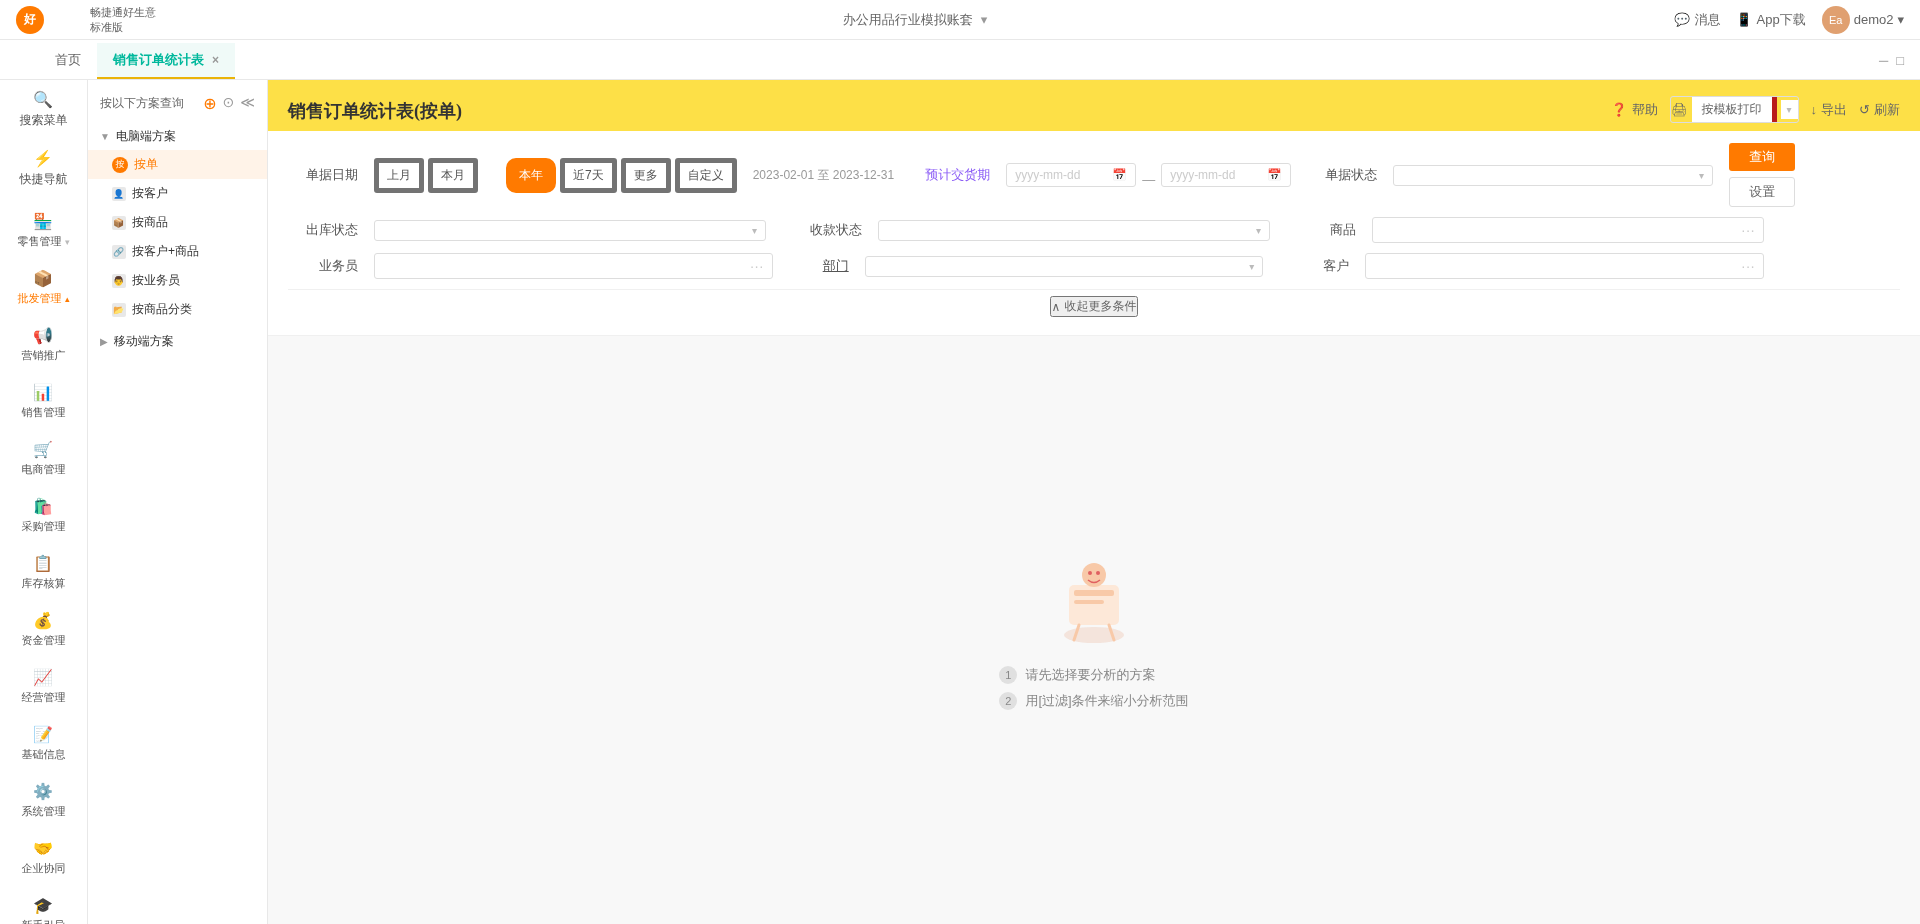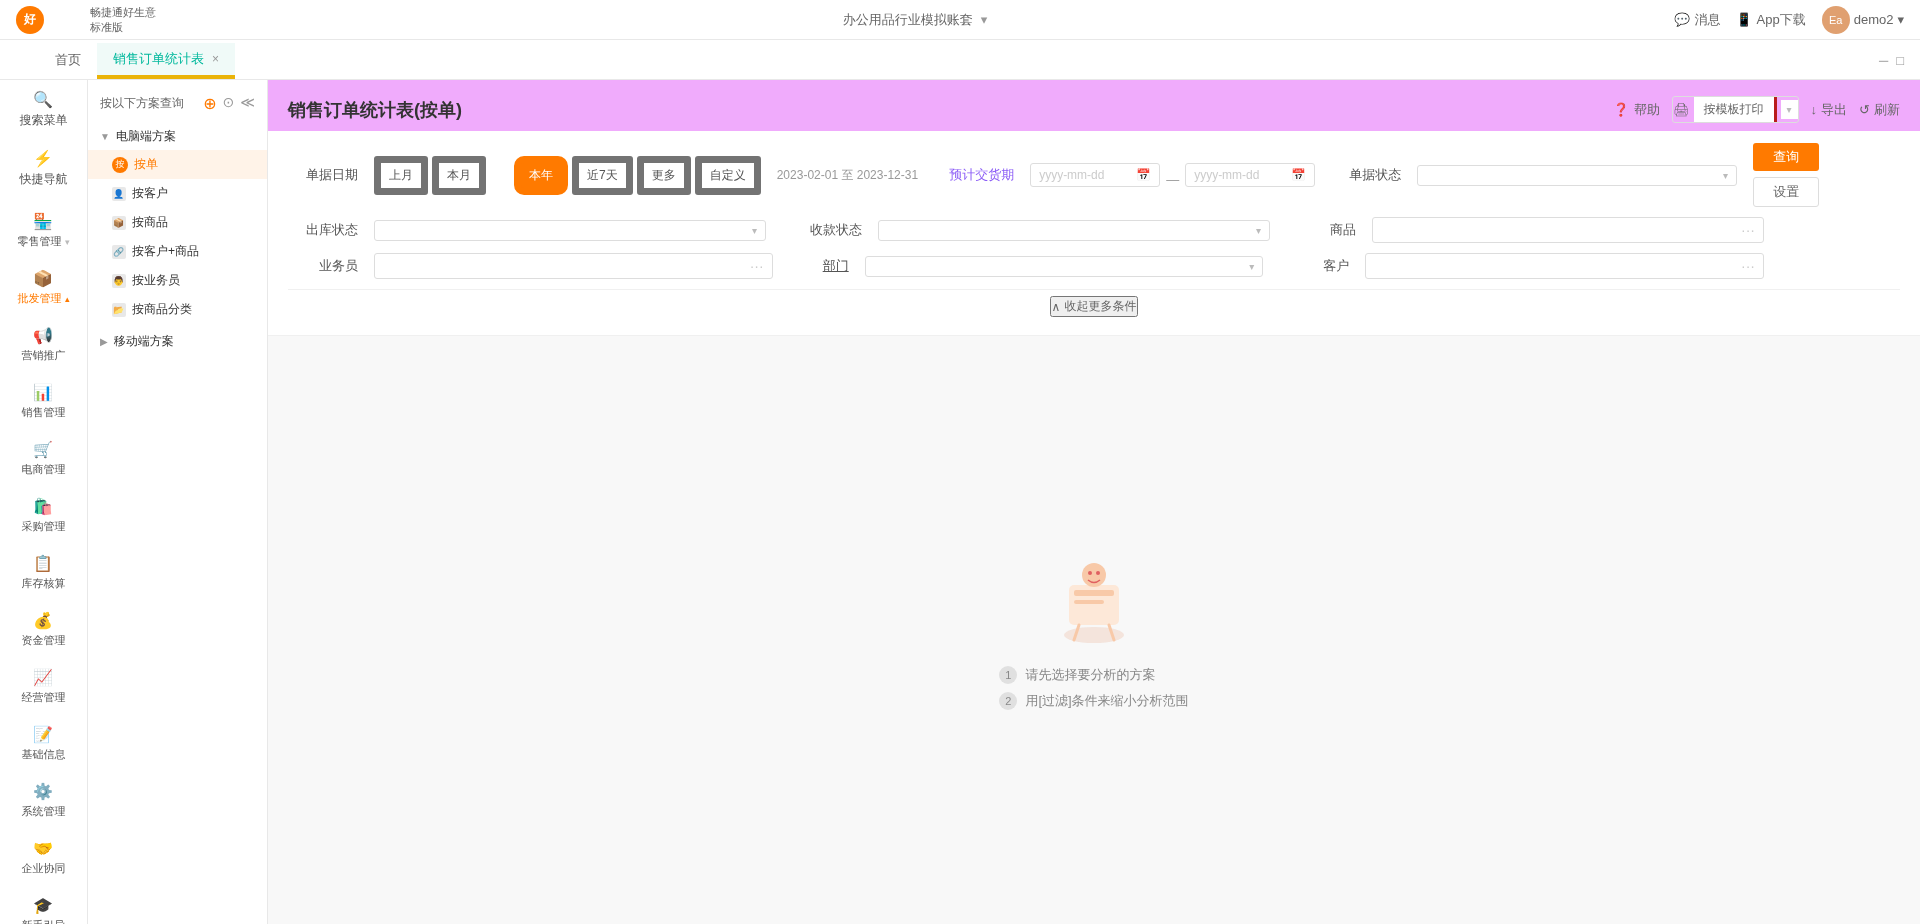--- a/index.html
+++ b/index.html
@@ -13,21 +13,21 @@
     .logo-text { font-size: 11px; color: #666; line-height: 1.3; margin-left: 40px; }
     .topbar-center { display: flex; align-items: center; gap: 8px; color: #666; font-size: 13px; }
     .topbar-right { display: flex; align-items: center; gap: 16px; color: #666; font-size: 13px; }
     .topbar-right-item { display: flex; align-items: center; gap: 4px; cursor: pointer; }
     .avatar { width: 28px; height: 28px; border-radius: 50%; background: #e0a070; display: flex; align-items: center; justify-content: center; color: white; font-size: 11px; overflow: hidden; }
 
     
     .tabbar { height: 40px; background: #fff; display: flex; align-items: flex-end; padding: 0; border-bottom: 1px solid #e8e8e8; flex-shrink: 0; position: relative; }
     .tab { height: 36px; padding: 0 16px; display: flex; align-items: center; gap: 8px; cursor: pointer; font-size: 13px; color: #666; border-bottom: 2px solid transparent; }
     .tab.home { color: #666; margin-left: 39px; }
-    .tab.active { color: #00b89c; border-bottom: 4px solid #eab308; background: #f0faf8; }
+    .tab.active { color: #00b89c; border-bottom: 2px solid #eab308; background: #f0faf8; font-weight: bold; }
     .tab-close { color: #999; font-size: 12px; cursor: pointer; }
     .tab-icons { position: absolute; right: 16px; top: 50%; transform: translateY(-50%); display: flex; gap: 8px; color: #999; }
 
     
     .main-layout { display: flex; flex: 1; overflow: hidden; }
 
     
     .sidebar { width: 88px; background: #fff; border-right: 1px solid #e8e8e8; display: flex; flex-direction: column; flex-shrink: 0; overflow-y: auto; }
     .sidebar-item { padding: 10px 0; text-align: center; cursor: pointer; color: #555; font-size: 12px; position: relative; }
     .sidebar-item .icon { display: block; font-size: 16px; margin-bottom: 3px; }
@@ -45,33 +45,33 @@
     .tree-parent { display: flex; align-items: center; gap: 6px; padding: 5px 12px; font-size: 12px; color: #333; cursor: pointer; }
     .tree-child { display: flex; align-items: center; gap: 6px; padding: 6px 12px 6px 24px; font-size: 12px; color: #333; cursor: pointer; border-radius: 0; }
     .tree-child.active { background: #fff3e8; color: #ff7a00; }
     .tree-child .child-icon { width: 16px; height: 16px; border-radius: 50%; background: #ff7a00; display: flex; align-items: center; justify-content: center; color: white; font-size: 9px; flex-shrink: 0; }
     .tree-child .child-icon-sm { width: 14px; height: 14px; background: #e8e8e8; border-radius: 2px; display: flex; align-items: center; justify-content: center; color: #888; font-size: 9px; flex-shrink: 0; }
 
     
     .right-panel { flex: 1; display: flex; flex-direction: column; overflow: hidden; }
 
     
-    .page-header { padding: 16px 20px 8px; display: flex; align-items: center; justify-content: space-between; background: #f0abfc; flex-shrink: 0; }
+    .page-header { padding: 16px 20px 8px; display: flex; align-items: flex-end; justify-content: space-between; background: #fde047; flex-shrink: 0; font-family: Liberation Serif, serif; }
     .page-title { font-size: 18px; font-weight: bold; color: #333; }
     .page-actions { display: flex; gap: 12px; align-items: center; font-size: 13px; color: #666; }
     .page-action-item { display: flex; align-items: center; gap: 4px; cursor: pointer; }
 
     
     .filter-area { background: #fff; padding: 12px 20px; flex-shrink: 0; border-bottom: 1px solid #f0f0f0; }
     .filter-row { display: flex; align-items: center; gap: 16px; margin-bottom: 10px; }
     .filter-row:last-child { margin-bottom: 0; }
     .filter-label { font-size: 13px; color: #555; white-space: nowrap; width: 70px; text-align: right; }
     .filter-label-wide { font-size: 13px; color: #8b5cf6; white-space: nowrap; width: 80px; text-align: right; }
     .date-btns { display: flex; gap: 4px; align-items: center; }
-    .date-btn { padding: 4px 8px; border: 7px solid #737373; border-radius: 3px; cursor: pointer; font-size: 12px; color: #555; background: #fff; }
+    .date-btn { padding: 4px 8px; border: 5px solid #737373; border-radius: 3px; cursor: pointer; font-size: 12px; color: #555; background: #fff; }
     .date-btn.active { background: #ff7a00; color: #fff; border-color: #ff7a00; border-radius: 10px; margin-left: 24px; }
     .date-range-text { font-size: 12px; color: #999; }
     .date-input-group { display: flex; align-items: flex-end; gap: 6px; }
     .date-input { border: 1px solid #ddd; border-radius: 3px; padding: 4px 8px; font-size: 12px; color: #bbb; width: 130px; display: flex; align-items: center; justify-content: space-between; }
     .date-separator { color: #999; }
     .select-box { border: 1px solid #ddd; border-radius: 3px; padding: 4px 8px; font-size: 12px; color: #555; background: #fff; width: 180px; display: flex; align-items: center; justify-content: space-between; cursor: pointer; }
     .select-box-wide { border: 1px solid #ddd; border-radius: 3px; padding: 4px 8px; font-size: 12px; color: #555; background: #fff; flex: 1; display: flex; align-items: center; justify-content: space-between; cursor: pointer; }
     .dots-btn { color: #ccc; cursor: pointer; font-size: 14px; }
     .chevron-down { color: #bbb; font-size: 10px; }
     .search-btn { padding: 5px 20px; background: #ff7a00; color: #fff; border: none; border-radius: 3px; cursor: pointer; font-size: 13px; }
@@ -85,21 +85,21 @@
     .empty-illustration { width: 100px; height: 100px; position: relative; }
     .empty-steps { display: flex; flex-direction: column; gap: 8px; }
     .empty-step { display: flex; align-items: center; gap: 8px; color: #888; font-size: 13px; }
     .step-num { width: 18px; height: 18px; border-radius: 50%; background: #e0e0e0; display: flex; align-items: center; justify-content: center; font-size: 11px; color: #888; flex-shrink: 0; }
 
     
     .cal-icon { color: #ff7a00; cursor: pointer; }
 
     
     .print-btn-group { display: flex; align-items: center; border: 1px solid #ddd; border-radius: 3px; overflow: hidden; }
-    .print-btn-main { padding: 4px 10px; background: #fff; color: #666; font-size: 12px; cursor: pointer; border-right: 3px solid #b91c1c; }
+    .print-btn-main { padding: 4px 10px; background: #fff; color: #666; font-size: 12px; cursor: pointer; border-right: 5px solid #b91c1c; }
     .print-btn-arrow { padding: 4px 6px; background: #fff; color: #bbb; font-size: 10px; cursor: pointer; }
   </style>
 </head>
 <body>
 
 <div class="topbar">
   <div class="topbar-left">
     <div class="logo-area">
       <div class="logo-icon">好</div>
       <div class="logo-text">

